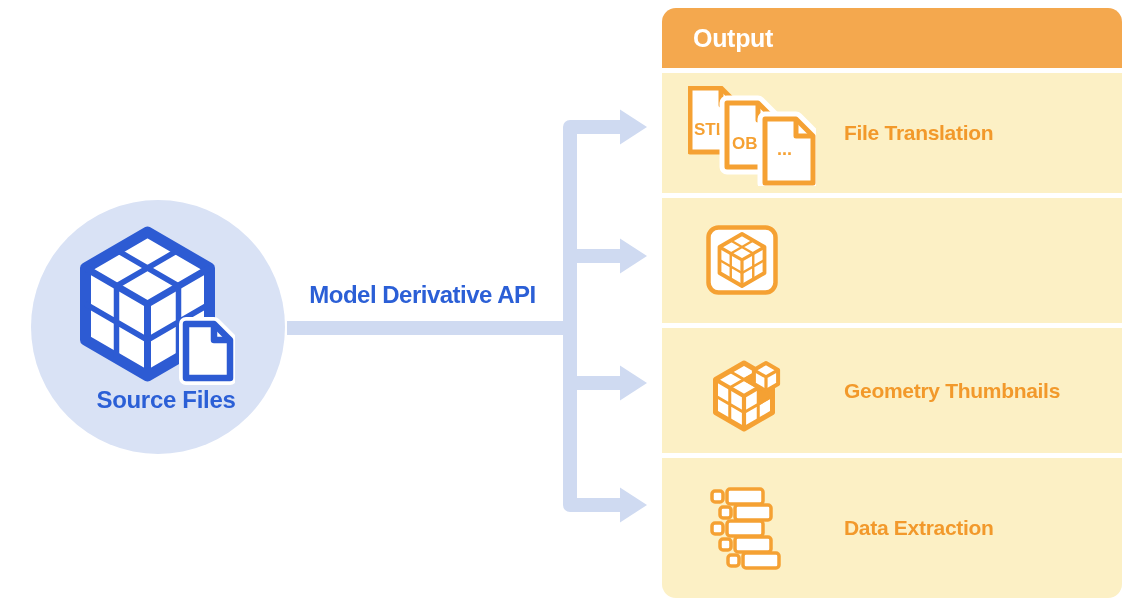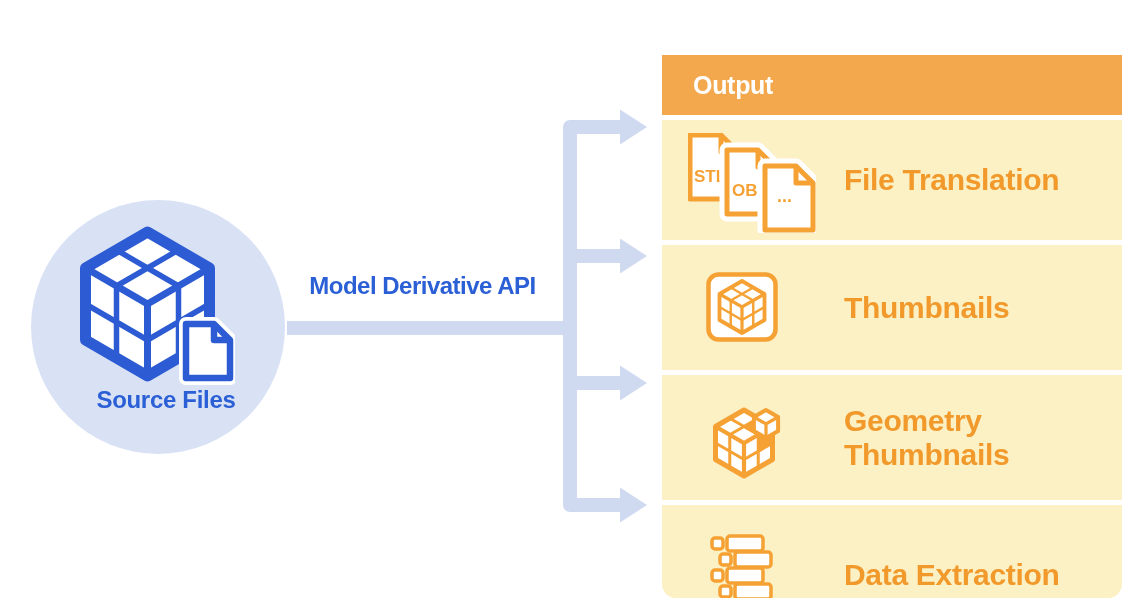--- a/index.html
+++ b/index.html
@@ -18,52 +18,52 @@
     left:31px;top:200px;width:254px;height:254px;
     border-radius:50%;
     background:#D9E2F5;
   }
   .source-label{
     left:39px;top:386px;width:254px;
     text-align:center;
     font-size:24px;font-weight:700;color:#2B5FD6;letter-spacing:-0.3px;
   }
   .api-label{
-    left:295px;top:272px;width:255px;
+    left:295px;top:281px;width:255px;
     text-align:center;
     font-size:24px;font-weight:700;color:#2B5FD6;letter-spacing:-0.5px;
   }
 
   
   .panel{
     left:662px;top:8px;width:460px;height:590px;
     border-radius:14px;overflow:hidden;
     display:flex;flex-direction:column;gap:5px;
   }
   .panel-header{
     height:60px;flex:0 0 60px;
     background:#F4A84E;
     display:flex;align-items:center;
-    padding-left:31px;box-sizing:border-box;margin-top:47px;
+    padding-left:31px;box-sizing:border-box;
   }
   .panel-header-label{
     font-size:25px;font-weight:700;color:#ffffff;letter-spacing:-0.3px;
   }
   .row{
     position:relative;
     background:#FCF0C5;
     display:flex;align-items:center;
     padding-left:182px;box-sizing:border-box;
   }
   .row-1{flex:0 0 120px;}
   .row-2{flex:0 0 125px;}
   .row-3{flex:0 0 125px;}
   .row-4{flex:0 0 140px;text-align:center;}
   .row-label{
-    font-size:30px;font-weight:700;color:#F2992B;letter-spacing:-0.3px;
+    font-size:21px;font-weight:700;color:#F2992B;letter-spacing:-0.3px;
   }
   .icon-abs{position:absolute;}
   text.badge{
     font-family:"Liberation Sans", sans-serif;
     font-weight:700;
     fill:#F5A133;
   }
 </style>
 </head>
 <body>
@@ -135,21 +135,20 @@
 
     <div class="row row-2">
       <svg class="icon-abs" style="left:44px;top:27px" width="72" height="70" viewBox="0 0 72 70">
         <rect x="2.5" y="2.5" width="67" height="65" rx="10" fill="#ffffff" stroke="#F5A133" stroke-width="4.5"></rect>
         <g transform="translate(36,35)">
           <path d="M0 -26 L22.5 -13 L22.5 13 L0 26 L-22.5 13 L-22.5 -13 Z" fill="#ffffff" stroke="#F5A133" stroke-width="3.8" stroke-linejoin="round"></path>
           <path d="M-22.5 -13 L0 0 L22.5 -13 M0 0 L0 26" fill="none" stroke="#F5A133" stroke-width="3.2"></path>
           <path d="M-11.25 -19.5 L11.25 -6.5 M11.25 -19.5 L-11.25 -6.5 M-11.25 -6.5 L-11.25 19.5 M-22.5 0 L0 13 M11.25 -6.5 L11.25 19.5 M0 13 L22.5 0" fill="none" stroke="#F5A133" stroke-width="2.4"></path>
         </g>
       </svg>
-      <span class="row-label">Thumbnails</span>
     </div>
 
     <div class="row row-3">
       <svg class="icon-abs" style="left:46px;top:32px" width="82" height="74" viewBox="0 0 82 74">
         <g transform="translate(36,36)">
           <path d="M0 -33 L28.5 -16.5 L28.5 16.5 L0 33 L-28.5 16.5 L-28.5 -16.5 Z" fill="#ffffff" stroke="#F5A133" stroke-width="5" stroke-linejoin="round"></path>
           <path d="M-28.5 -16.5 L0 0 L28.5 -16.5 M0 0 L0 33" fill="none" stroke="#F5A133" stroke-width="4.2"></path>
           <path d="M-14.25 -24.75 L14.25 -8.25 M14.25 -24.75 L-14.25 -8.25 M-14.25 -8.25 L-14.25 24.75 M-28.5 0 L0 16.5 M14.25 -8.25 L14.25 24.75 M0 16.5 L28.5 0" fill="none" stroke="#F5A133" stroke-width="3"></path>
           <path d="M14.25 -24.75 L28.5 -16.5 L14.25 -8.25 L0 -16.5 Z M14.25 -8.25 L28.5 -16.5 L28.5 0 L14.25 8.25 Z" fill="#F5A133" stroke="#F5A133" stroke-width="2.5" stroke-linejoin="round"></path>
           <g transform="translate(22,-19)">

